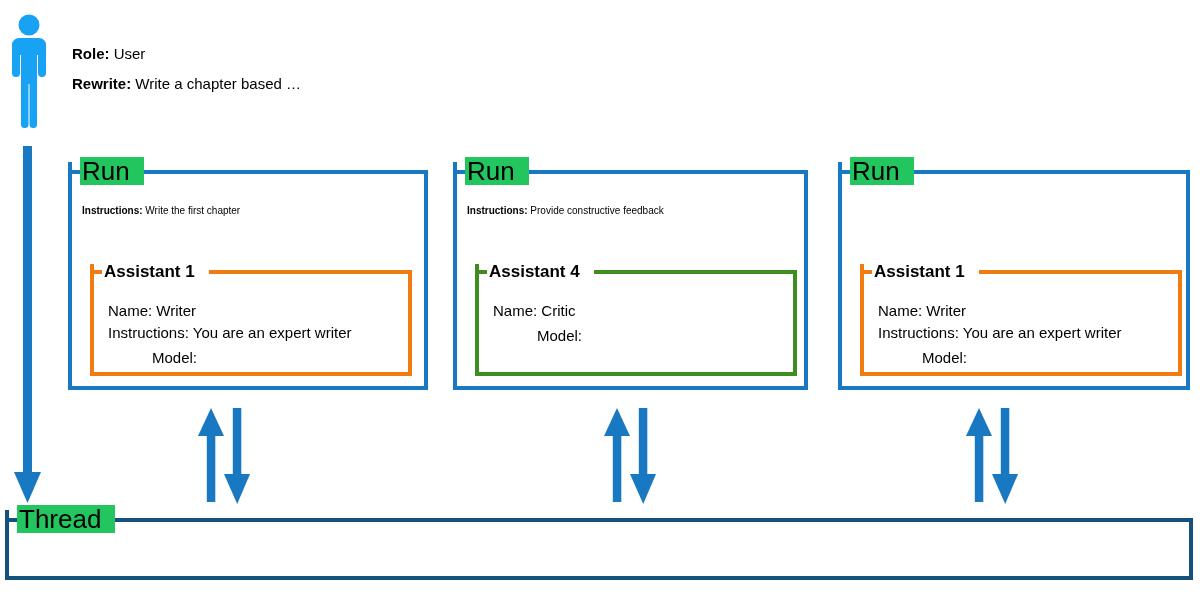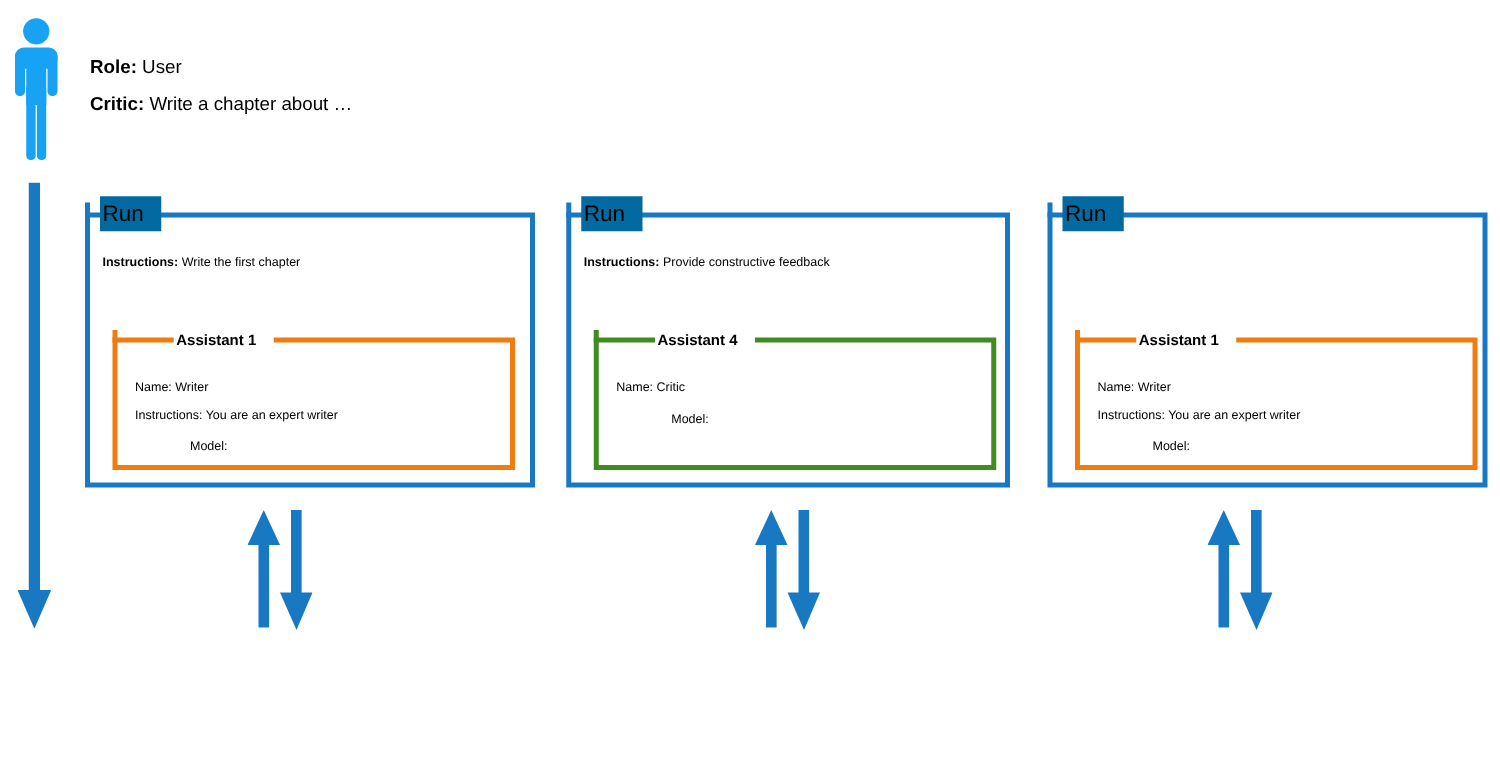--- a/index.html
+++ b/index.html
@@ -35,22 +35,22 @@
     background: #fff;
   }
   .run-1 { left: 68px;  width: 360px; }
   .run-2 { left: 453px; width: 355px; }
   .run-3 { left: 838px; width: 352px; }
 
   .box-label {
     position: absolute;
     top: -17px;
     left: 8px;
-    background: #0369a1;
-    font-size: 18px;
+    background: #22c55e;
+    font-size: 26px;
     line-height: 28px;
     padding: 0 14px 0 2px;
     white-space: nowrap;
   }
   .corner-tick { position: absolute; left: -4px; top: -12px; width: 4px; height: 12px; }
 
   .instr-line { margin: 26px 12px 0 10px; font-size: 10px; line-height: 22px; }
   .run-3 .instr-line { margin-top: 20px; max-width: 300px; }
 
   
@@ -62,29 +62,28 @@
     height: 106px;
     border: 4px solid;
     box-sizing: border-box;
     background: #fff;
   }
   .assistant-label {
     position: absolute;
     top: -14px;
     left: 8px;
     background: #fff;
-    font-size: 12px;
+    font-size: 17px;
     font-weight: bold;
     line-height: 24px;
     padding: 0 14px 0 2px;
     white-space: nowrap;
-    margin-left: 37px;
   }
   .assistant-box .corner-tick { top: -10px; height: 10px; }
-  .assistant-content { padding: 26px 0 0 14px; font-size: 10px; line-height: 22px; }
+  .assistant-content { padding: 26px 0 0 14px; font-size: 15px; line-height: 22px; }
   .model-line { margin-top: 3px; margin-left: 44px; }
 
   
   .pair-svg { position: absolute; top: 408px; }
   .pair-1 { left: 198px; }
   .pair-2 { left: 604px; }
   .pair-3 { left: 966px; }
 
   
   .thread-box {
@@ -113,22 +112,22 @@
       <rect x="13" y="55" width="7.5" height="61" rx="3.5"></rect>
       <rect x="21.5" y="55" width="7.5" height="61" rx="3.5"></rect>
     </g>
   </svg>
 
   <div class="user-line role">
     <span class="lbl-bold">Role:</span>
     <span>User</span>
   </div>
   <div class="user-line content">
-    <span class="lbl-bold">Critic:</span>
-    <span>Write a chapter about …</span>
+    <span class="lbl-bold">Rewrite:</span>
+    <span>Write a chapter based …</span>
   </div>
 
   <svg class="long-arrow-svg" width="27" height="358" viewBox="0 0 27 358">
     <g style="fill: rgb(24, 120, 194);">
       <rect x="9" y="0" width="9" height="330"></rect>
       <polygon points="0,326 27,326 13.5,357"></polygon>
     </g>
   </svg>
 
   <div class="run-box run-1" style="border-color: rgb(24, 120, 194);">
@@ -198,14 +197,18 @@
   </svg>
   <svg class="pair-svg pair-3" width="52" height="96" viewBox="0 0 52 96">
     <g style="fill: rgb(24, 120, 194);">
       <polygon points="13,0 26,28 0,28"></polygon>
       <rect x="8.8" y="26" width="8.5" height="68"></rect>
       <rect x="34.8" y="0" width="8.5" height="68"></rect>
       <polygon points="26,66 52,66 39.2,96"></polygon>
     </g>
   </svg>
 
+  <div class="thread-box" style="border-color: rgb(21, 81, 126);">
+    <span class="corner-tick" style="background: rgb(21, 81, 126);"></span>
+    <span class="box-label">Thread</span>
+  </div>
 
 </div>
 
 </body></html>

